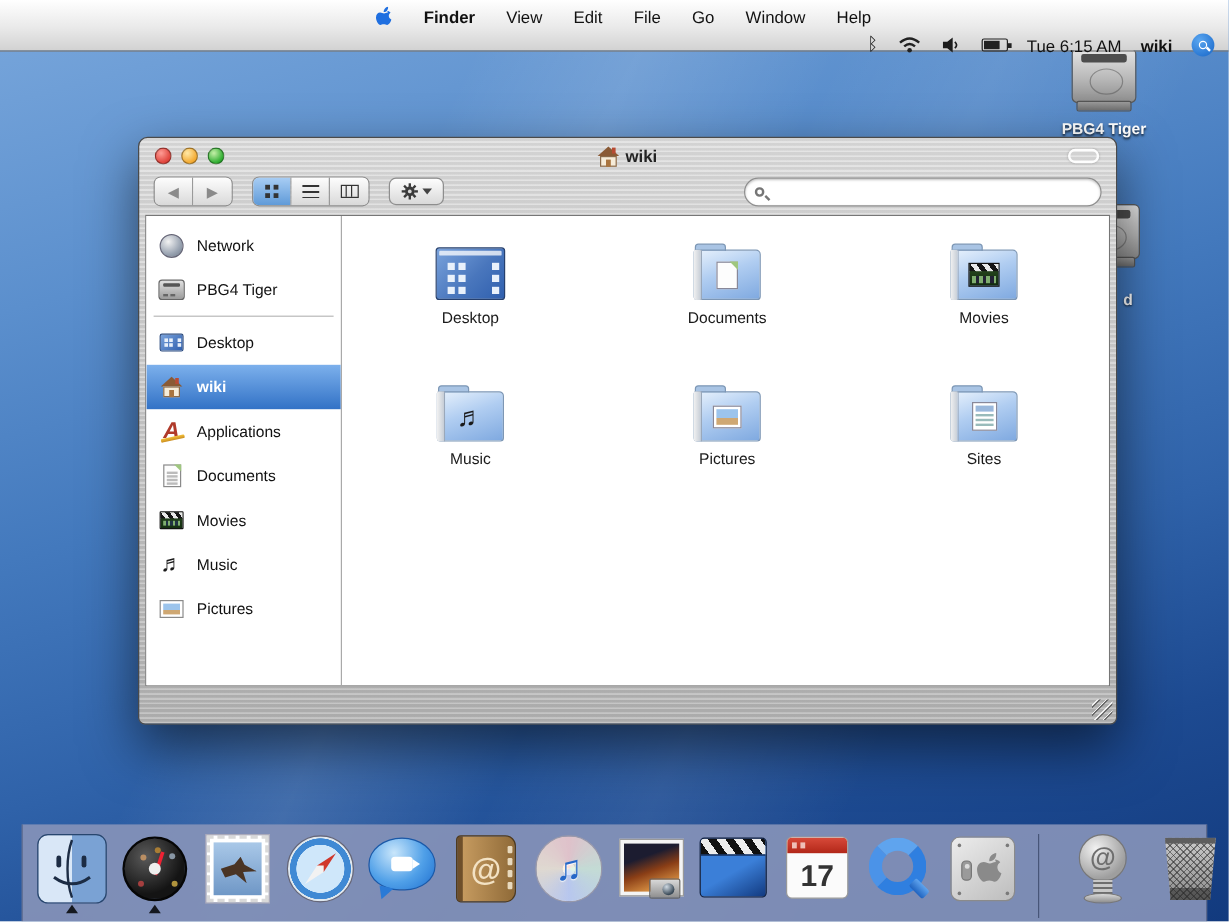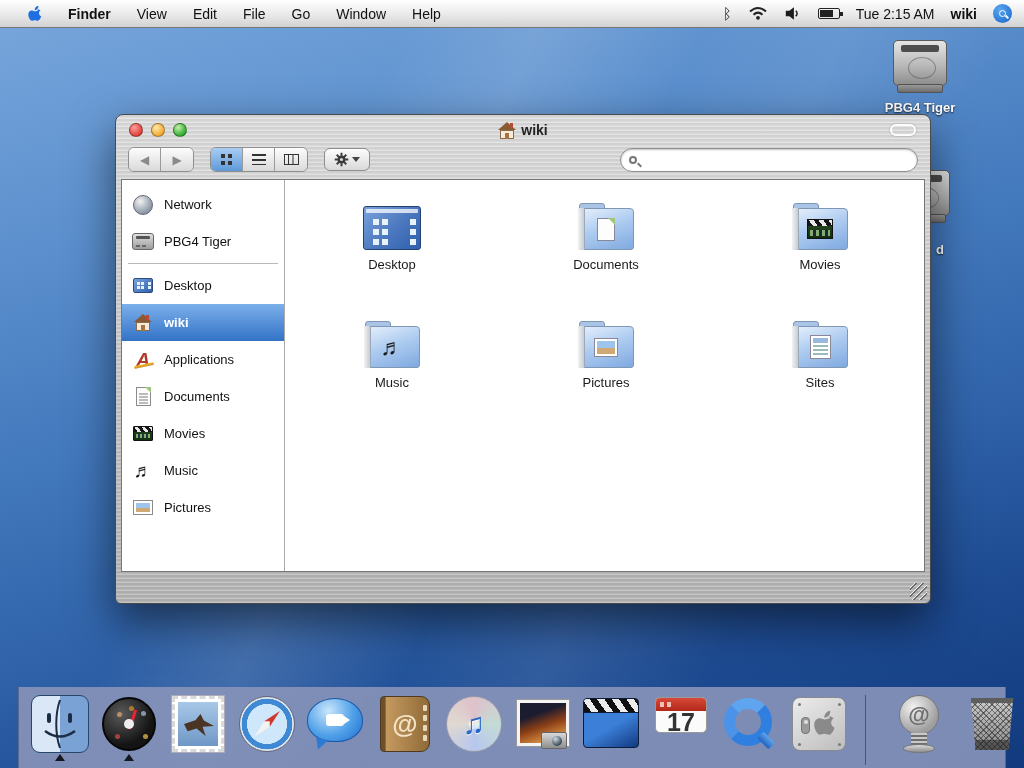--- a/index.html
+++ b/index.html
@@ -3,23 +3,23 @@
 <meta charset="utf-8">
 <style>
   * { margin:0; padding:0; box-sizing:border-box; }
   html,body { width:1024px; height:768px; font-family:"Liberation Sans", sans-serif; }
   #desktop { position:relative; width:1024px; height:768px; overflow:hidden;
     background:linear-gradient(165deg,#79a7dc 0%,#5b8fcd 25%,#4379bd 45%,#2f62a9 65%,#1d4a91 82%,#123a7e 100%); }
   #desktop::before { content:""; position:absolute; inset:0; pointer-events:none;
     background:linear-gradient(115deg, transparent 30%, rgba(255,255,255,.12) 40%, transparent 52%, rgba(255,255,255,.08) 62%, transparent 74%); }
 
   
-  #menubar { position:absolute; top:0; left:0; right:0; height:28px; z-index:40;
+  #menubar { position:absolute; top:0; left:0; right:0; height:43px; z-index:40;
     background:linear-gradient(#ffffff,#e9e9e9 55%,#d2d2d2); border-bottom:1px solid #777;
-    display:flex; align-items:center; font-size:14px; color:#111; }
+    display:flex; align-items:center; font-size:14px; color:#111;flex-direction:column; }
   .mb-left { display:flex; align-items:center; gap:0; padding-left:14px; }
   .mb-item { padding:0 13px; height:28px; display:flex; align-items:center; }
   .mb-item.bold { font-weight:bold; }
   .mb-right { margin-left:auto; display:flex; align-items:center; gap:16px; padding-right:12px; }
   .bt-glyph { font-size:15px; color:#222; }
   .battery { position:relative; width:22px; height:11px; border:1.5px solid #222; border-radius:2px; }
   .battery::before { content:""; position:absolute; left:1px; top:1px; bottom:1px; width:13px; background:#222; }
   .battery::after { content:""; position:absolute; right:-4px; top:2.5px; width:2.5px; height:4px; background:#222; }
   .clock { font-size:14px; }
   .mb-user { font-weight:bold; }
@@ -176,21 +176,21 @@
     background:radial-gradient(circle,#ffffff 0 13%, #dfe3ee 14% 100%); display:flex; align-items:center; justify-content:center; }
   .icon-itunes::before { content:""; position:absolute; inset:0; border-radius:50%;
     background:conic-gradient(rgba(255,120,120,.28), rgba(130,220,150,.25), rgba(120,160,255,.33), rgba(255,210,130,.25), rgba(255,120,120,.28)); mix-blend-mode:multiply; }
   .icon-itunes .note { position:relative; font-size:30px; color:#2668c8; font-weight:bold; text-shadow:0 1px 1px #fff; }
   .icon-iphoto { width:54px; height:48px; margin:4px 2px 0 2px; background:#f4f4f4; border:1px solid #999; padding:3px; position:relative; }
   .icon-iphoto .img { width:100%; height:100%; background:linear-gradient(160deg,#1c1c30 0 30%, #8a3e16 55%, #e8a14c 90%); }
   .icon-iphoto .camera { position:absolute; right:2px; bottom:-3px; width:26px; height:17px; background:linear-gradient(#d9d9d9,#8e8e8e); border:1px solid #666; border-radius:2px; }
   .icon-iphoto .camera::after { content:""; position:absolute; right:4px; top:3px; width:10px; height:10px; border-radius:50%; background:radial-gradient(circle at 35% 30%, #cfd9e2, #3a4a58 70%); }
   .icon-imovie { width:56px; height:50px; margin-top:3px; background:linear-gradient(150deg,#3b7fd8 0 55%, #123a80); border:1px solid #0c1c3c; border-radius:4px; position:relative; overflow:hidden; }
   .icon-imovie::before { content:""; position:absolute; top:0; left:0; right:0; height:13px; background:repeating-linear-gradient(55deg,#101010 0 6px,#ececec 6px 12px); border-bottom:1px solid #0c1c3c; }
-  .icon-ical { width:52px; height:36px; margin:2px 3px; background:#fbfbfb; border:1px solid #999; border-radius:5px; overflow:hidden; position:relative; }
+  .icon-ical { width:52px; height:52px; margin:2px 3px; background:#fbfbfb; border:1px solid #999; border-radius:5px; overflow:hidden; position:relative; }
   .icon-ical .red { height:13px; background:linear-gradient(#d84a3a,#b22718); display:flex; align-items:center; padding-left:4px; }
   .icon-ical .red i { display:block; width:4px; height:5px; background:#efc0b8; box-shadow:7px 0 #efc0b8; }
   .icon-ical .day { position:absolute; left:0; right:0; top:14px; bottom:0; display:flex; align-items:center; justify-content:center;
     font-size:25px; font-weight:bold; color:#333; }
   .icon-qt { width:56px; height:56px; position:relative; }
   .icon-qt .ring { position:absolute; left:3px; top:3px; width:48px; height:48px; border-radius:50%;
     border:11px solid #2f7fe0; border-top-color:#5fa4ee; border-left-color:#4b93e8; }
   .icon-qt .handle { position:absolute; right:3px; bottom:6px; width:16px; height:9px; background:linear-gradient(#5fa4ee,#1f63c0); transform:rotate(45deg); border-radius:2px; }
   .icon-sysprefs { width:54px; height:54px; margin:2px; background:linear-gradient(145deg,#ececec,#bdbdbd); border:1px solid #8a8a8a; border-radius:8px; position:relative; display:flex; align-items:center; justify-content:center; }
   .icon-sysprefs .screws { position:absolute; left:5px; top:5px; width:3px; height:3px; border-radius:50%; background:#7a7a7a;
@@ -238,21 +238,21 @@
       <svg width="20" height="15" viewBox="0 0 20 14">
         <path d="M2 5 q8 -7 16 0" stroke="#222" stroke-width="2" fill="none"></path>
         <path d="M5.5 8.2 q4.5 -4.2 9 0" stroke="#222" stroke-width="2" fill="none"></path>
         <circle cx="10" cy="11.3" r="1.9" fill="#222"></circle>
       </svg>
       <svg width="18" height="15" viewBox="0 0 20 16">
         <polygon points="2,5 6,5 11,1 11,15 6,11 2,11" fill="#1c1c1c"></polygon>
         <path d="M13 5 q3.2 3 0 6" stroke="#1c1c1c" fill="none" stroke-width="1.6"></path>
       </svg>
       <span class="battery"></span>
-      <span class="clock">Tue 2:15 AM</span>
+      <span class="clock">Tue 6:15 AM</span>
       <span class="mb-user">wiki</span>
       <span class="spotlight">
           <i></i>
         </span>
     </div>
   </div>
 
   <div id="disk1">
     <div class="disk">
         <span class="foot"></span>

